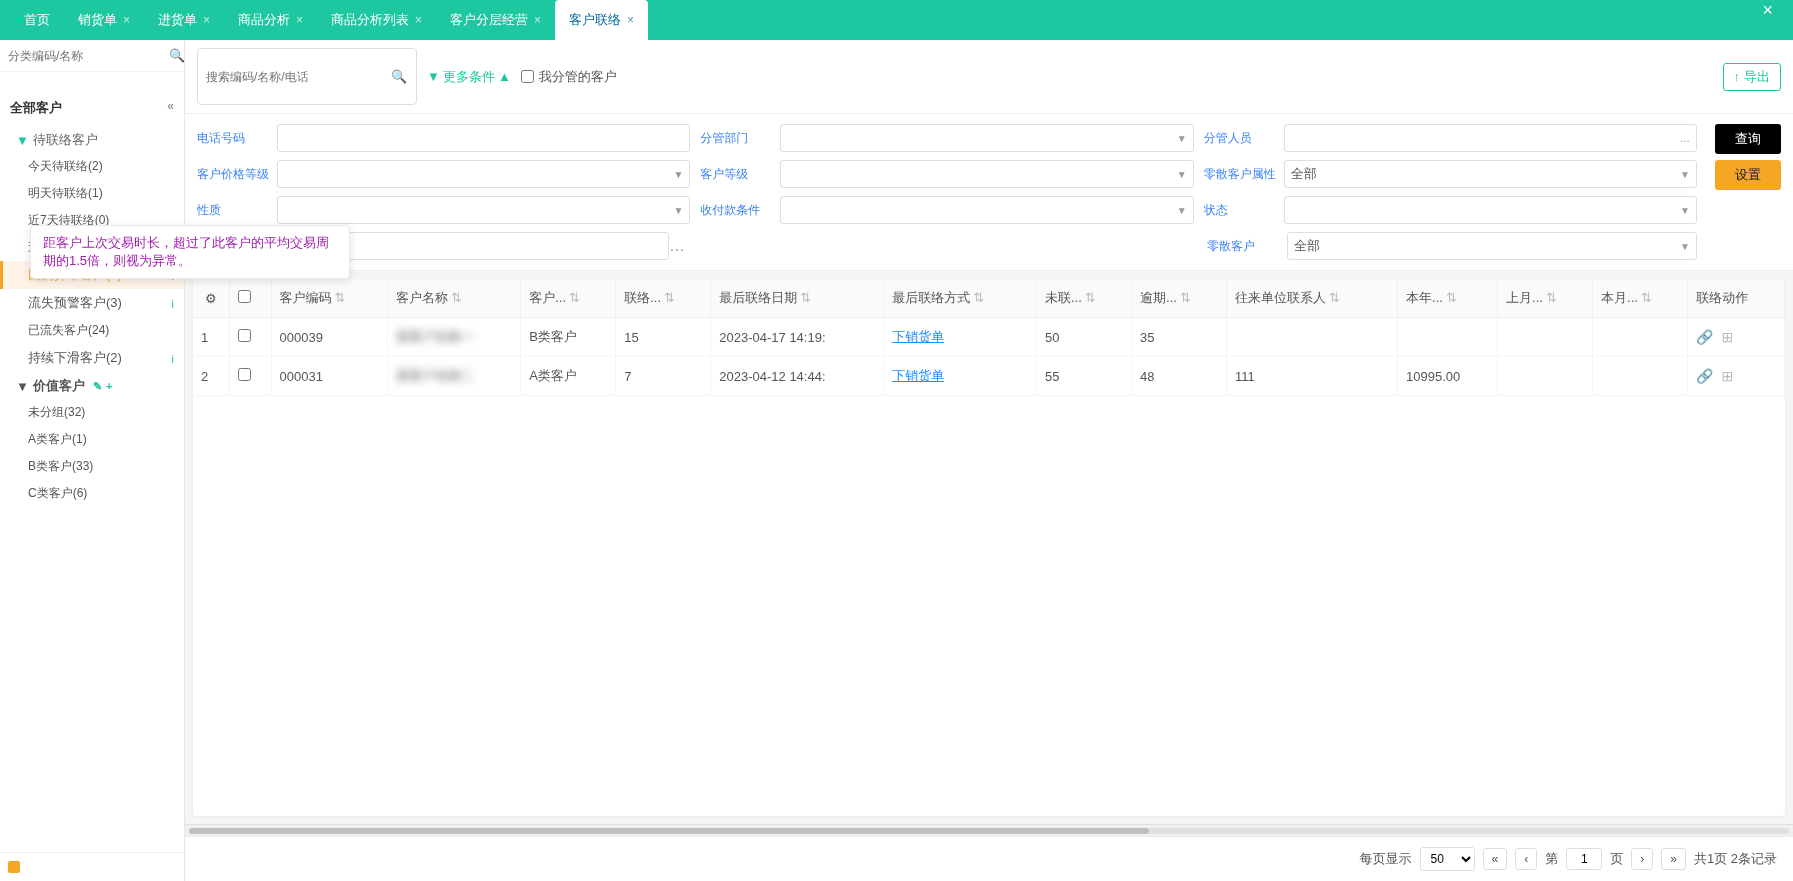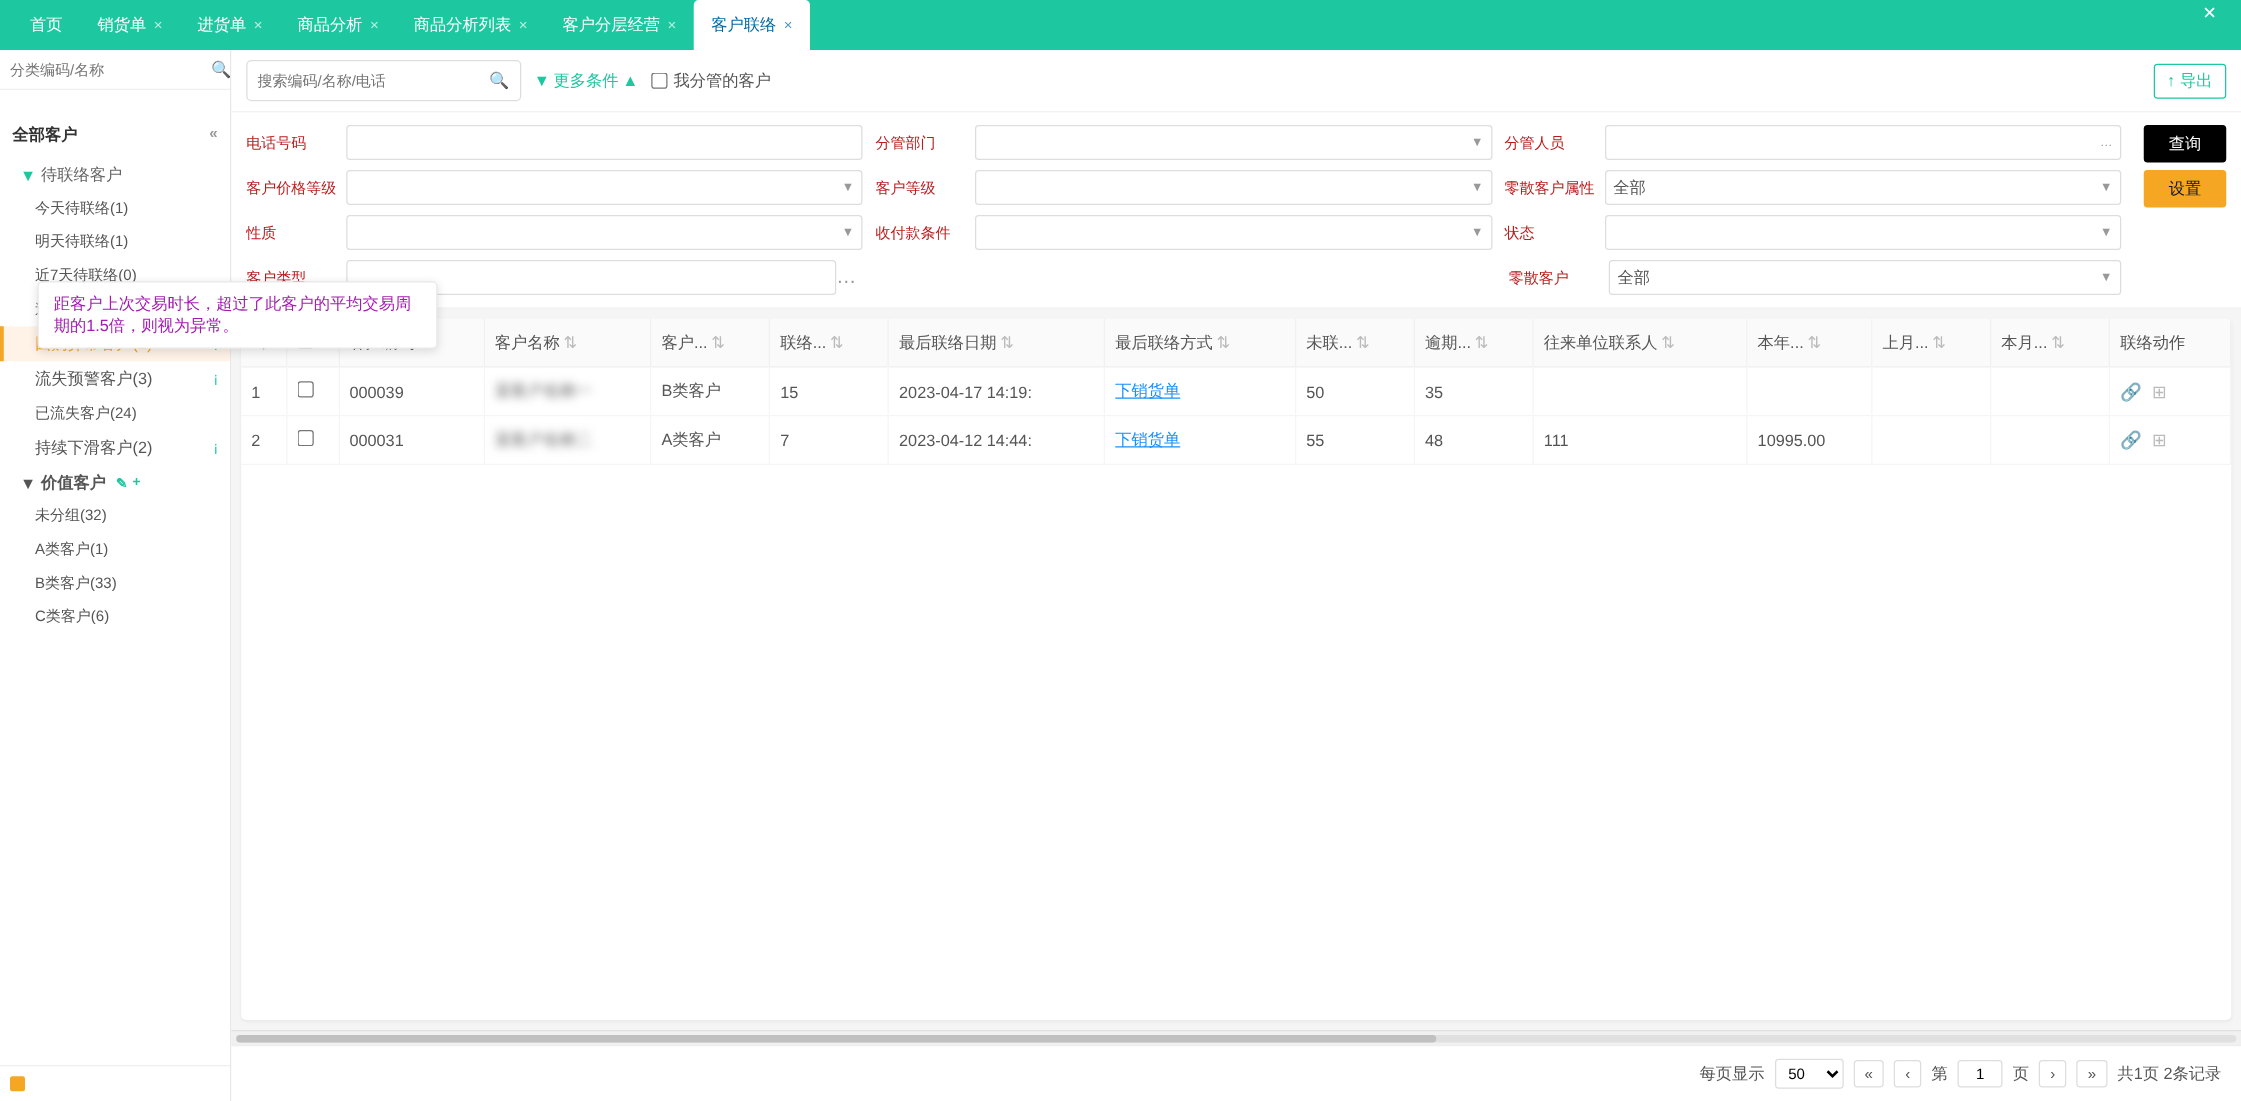--- a/index.html
+++ b/index.html
@@ -134,21 +134,21 @@
       display: flex;
       align-items: center;
       gap: 10px;
       border-bottom: 1px solid #eee;
     }
     .filter-bar .search-box {
       display: flex;
       align-items: center;
       border: 1px solid #ddd;
       border-radius: 4px;
-      padding: 8px 8px;
+      padding: 20px 8px;
       width: 220px;
       gap: 6px;
     }
     .filter-bar .search-box input {
       border: none;
       outline: none;
       font-size: 12px;
       color: #999;
       width: 100%;
     }
@@ -195,21 +195,21 @@
       margin-bottom: 8px;
     }
     .filter-row:last-child { margin-bottom: 0; }
     .filter-field {
       display: flex;
       align-items: center;
       flex: 1;
       min-width: 0;
     }
     .filter-label {
-      color: #b91c1c;
+      color: #3b82f6;
       font-size: 12px;
       white-space: nowrap;
       min-width: 80px;
     }
     .filter-select {
       flex: 1;
       border: 1px solid #ddd;
       border-radius: 3px;
       padding: 4px 6px;
       font-size: 12px;
@@ -443,21 +443,21 @@
       <div class="sidebar-content">
         <div class="sidebar-header">
           <span>全部客户</span>
           <span class="collapse-btn">«</span>
         </div>
 
         <div class="sidebar-section-title">
           <span class="triangle">▼</span>
           <span>待联络客户</span>
         </div>
-        <div class="sidebar-item">今天待联络(1)</div>
+        <div class="sidebar-item">今天待联络(2)</div>
         <div class="sidebar-item">明天待联络(1)</div>
         <div class="sidebar-item">近7天待联络(0)</div>
         <div class="sidebar-item">逾期未联络(30)</div>
 
         <div class="sidebar-item active" style="display:flex;align-items:center;justify-content:space-between;">
           <span>回购异常客户(2)</span>
           <span style="color:#1dc8a0;font-size:11px;cursor:pointer;">ℹ</span>
         </div>
         <div class="sidebar-item" style="display:flex;align-items:center;justify-content:space-between;">
           <span>流失预警客户(3)</span>

